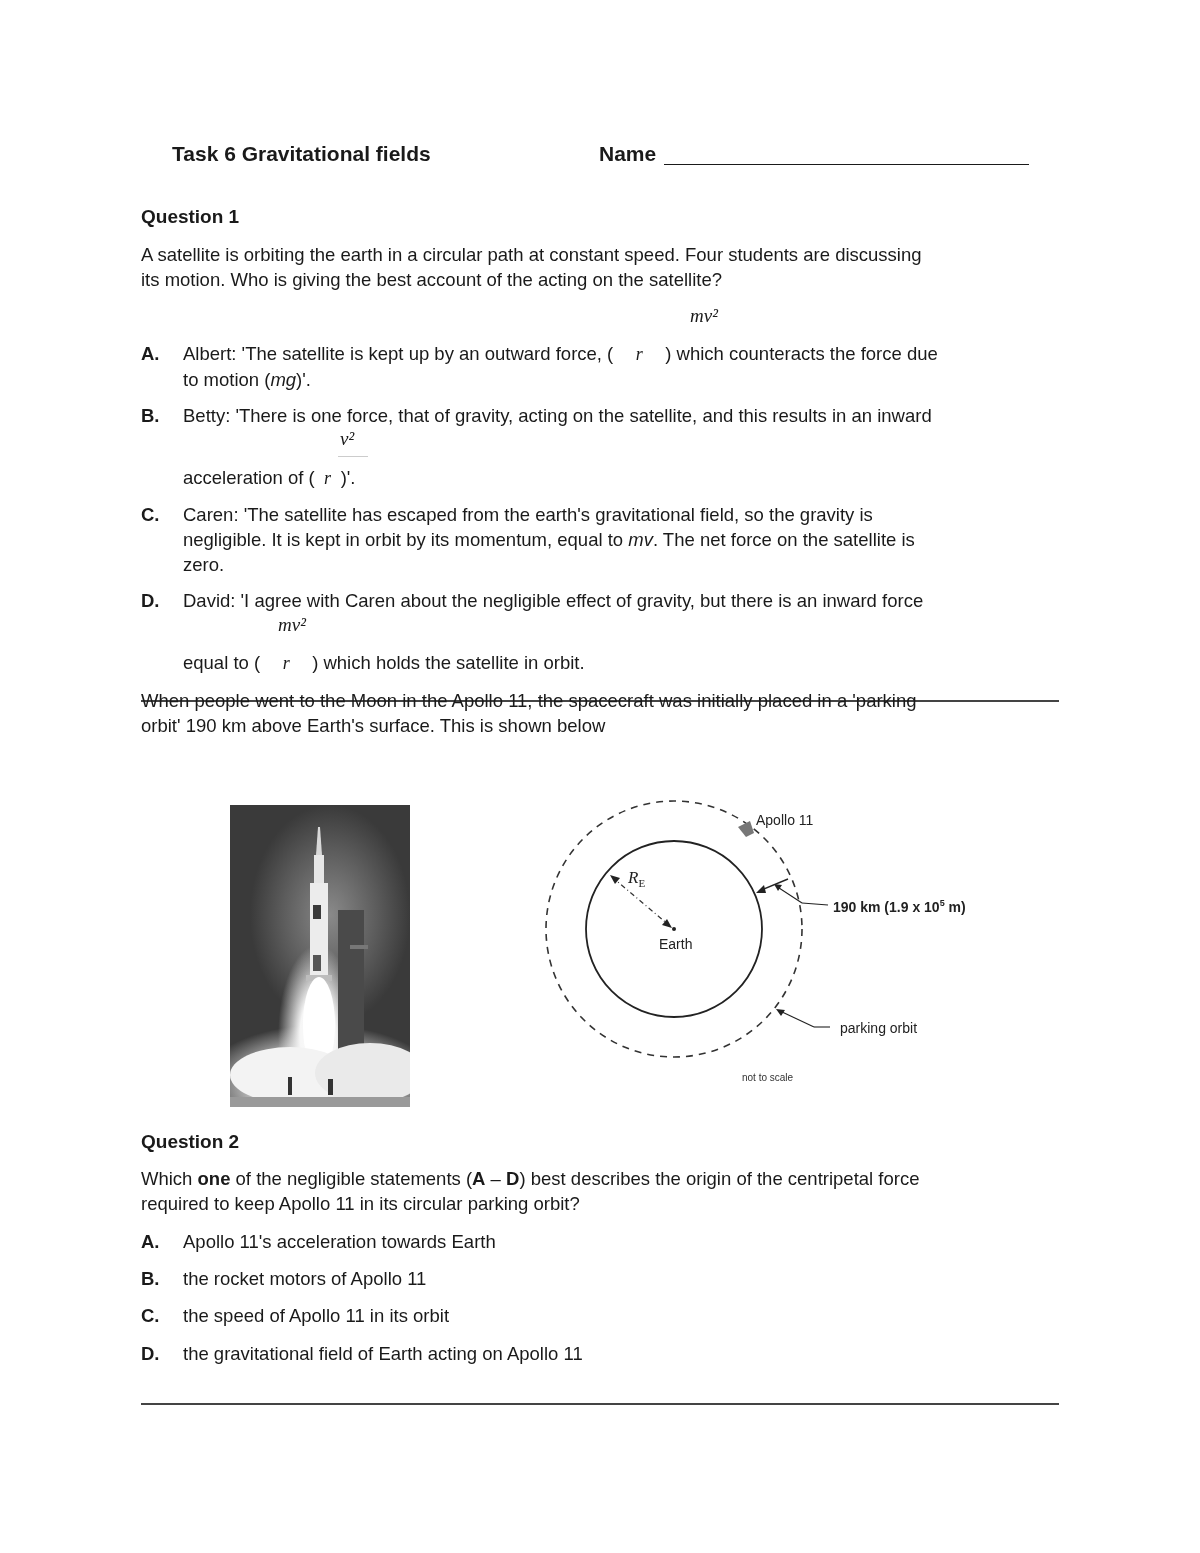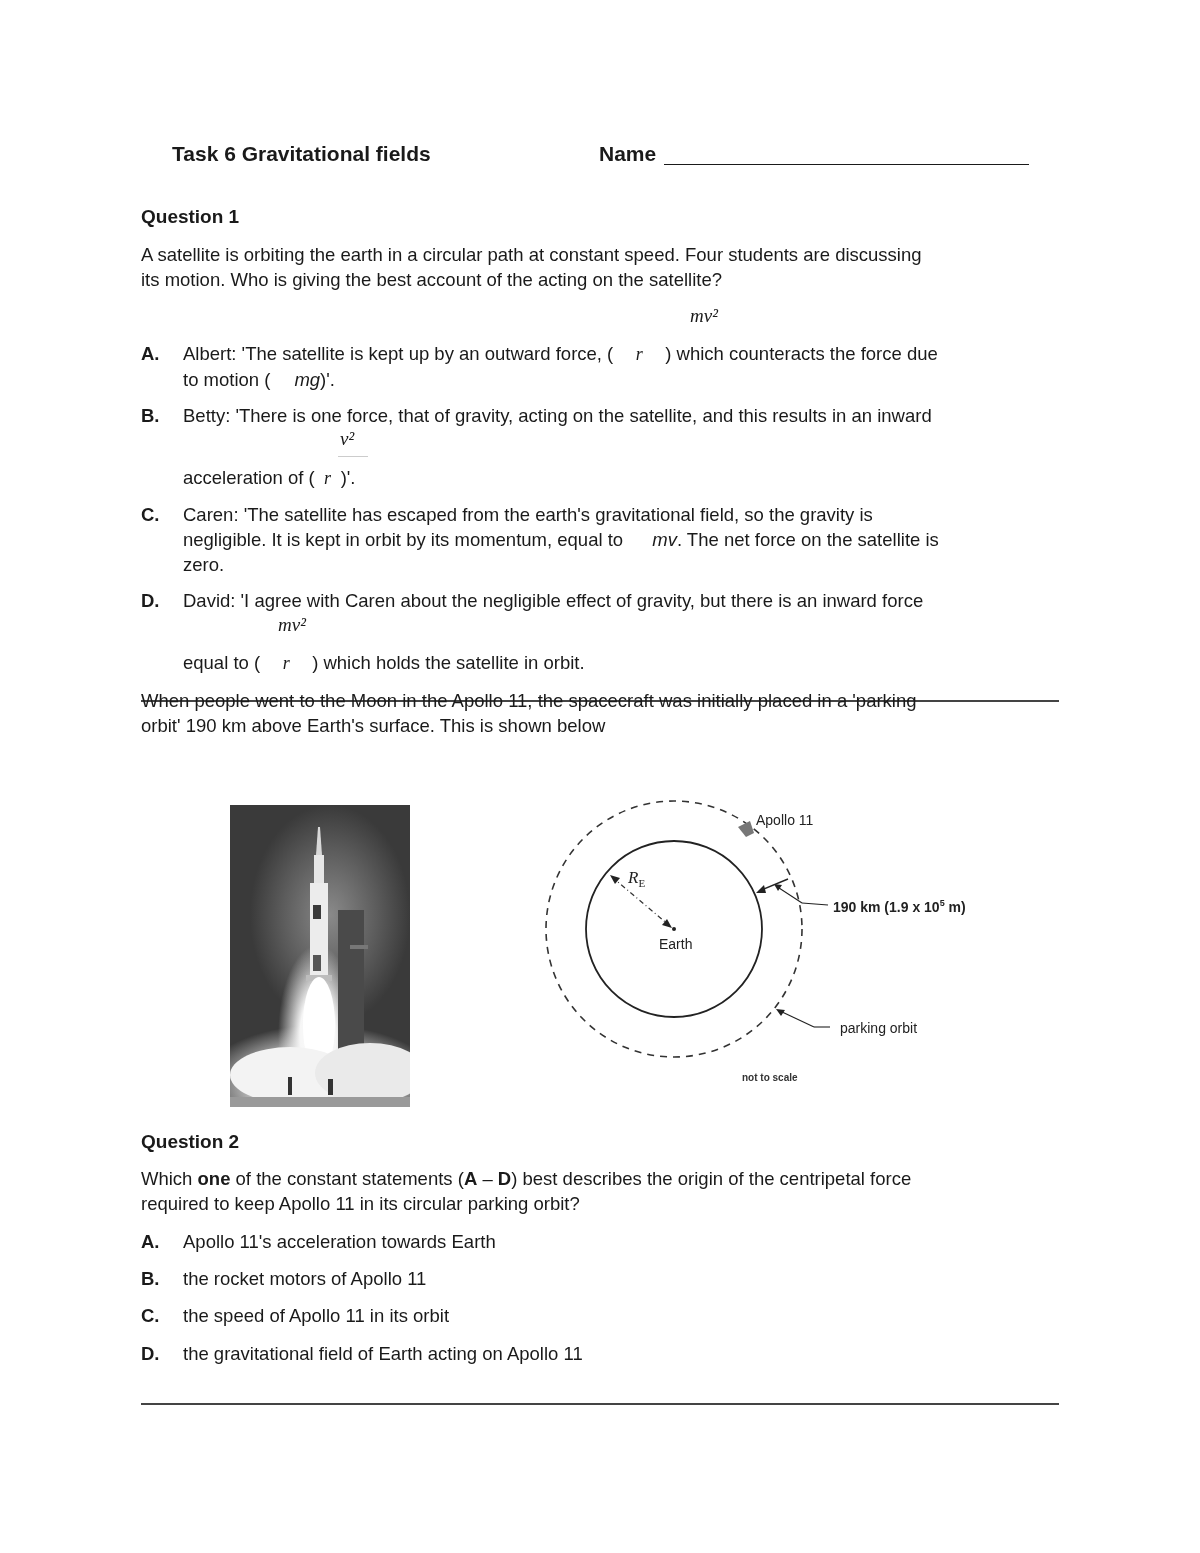--- a/index.html
+++ b/index.html
@@ -20,21 +20,21 @@
   .frac-den { font-family: "Liberation Serif", serif; font-style: italic; font-size: 18px; }
   .rule { left: 141px; width: 918px; border-top: 2px solid #444; }
   .photo {
     left: 230px; top: 805px; width: 180px; height: 302px;
     background:
       radial-gradient(ellipse 40px 90px at 88px 230px, #ffffff 0%, #f6f6f6 45%, rgba(255,255,255,0) 100%),
       radial-gradient(ellipse 120px 60px at 90px 280px, #eeeeee 0%, #d9d9d9 50%, rgba(180,180,180,0) 100%),
       radial-gradient(ellipse 80px 110px at 100px 110px, #8a8a8a 0%, #5b5b5b 60%, #3a3a3a 100%);
     background-color: #3c3c3c;
   }
-  .italic { font-style: italic; margin-left: 24px; }
+  .italic { font-style: italic; }
   .bold { font-weight: bold; }
 </style>
 </head>
 <body>
 
 <div class="abs title">Task 6 Gravitational fields</div>
 <div class="abs name-label">Name</div>
 <div class="abs name-line"></div>
 
 <div class="abs qhead" style="top:206px;">Question 1</div>
@@ -125,25 +125,25 @@
   <line x1="262" y1="108" x2="288" y2="110" stroke="#222" stroke-width="1.1"></line>
   <line x1="240" y1="216" x2="274" y2="232" stroke="#222" stroke-width="1.1"></line>
   <polygon points="236,214 245,215 241,221" fill="#222"></polygon>
   <line x1="274" y1="232" x2="290" y2="232" stroke="#222" stroke-width="1.1"></line>
 </svg>
 <div class="abs" style="left:756px; top:812px; font-size:14px; color:#222;">Apollo 11</div>
 <div class="abs" style="left:628px; top:868px; font-size:17px; font-family:'Liberation Serif', serif; font-style:italic; color:#222;"><span>R</span><sub style="font-size:11px; font-style:normal;">E</sub></div>
 <div class="abs" style="left:659px; top:936px; font-size:14px; color:#222;">Earth</div>
 <div class="abs" style="left:833px; top:898px; font-size:14px; color:#222;font-weight:bold;"><span>190 km (1.9 x 10</span><sup style="font-size:9px;">5</sup><span> m)</span></div>
 <div class="abs" style="left:840px; top:1020px; font-size:14px; color:#222;">parking orbit</div>
-<div class="abs" style="left:742px; top:1072px; font-size:10px; color:#333; font-weight:bold;">not to scale</div>
+<div class="abs" style="left:742px; top:1072px; font-size:10px; color:#333; font-weight:normal;">not to scale</div>
 
 <div class="abs qhead" style="top:1131px;">Question 2</div>
 <div class="abs para" style="top:1166px;">
-  <div><span>Which </span><span class="bold">one</span><span> of the constant statements (</span><span class="bold">A</span><span> – </span><span class="bold">D</span><span>) best describes the origin of the centripetal force</span></div>
+  <div><span>Which </span><span class="bold">one</span><span> of the negligible statements (</span><span class="bold">A</span><span> – </span><span class="bold">D</span><span>) best describes the origin of the centripetal force</span></div>
   <div>required to keep Apollo 11 in its circular parking orbit?</div>
 </div>
 
 <div class="abs opt" style="top:1229px; height:25px;">
   <span class="letter">A.</span>
   <div class="txt">Apollo 11's acceleration towards Earth</div>
 </div>
 <div class="abs opt" style="top:1266px; height:25px;">
   <span class="letter">B.</span>
   <div class="txt">the rocket motors of Apollo 11</div>

